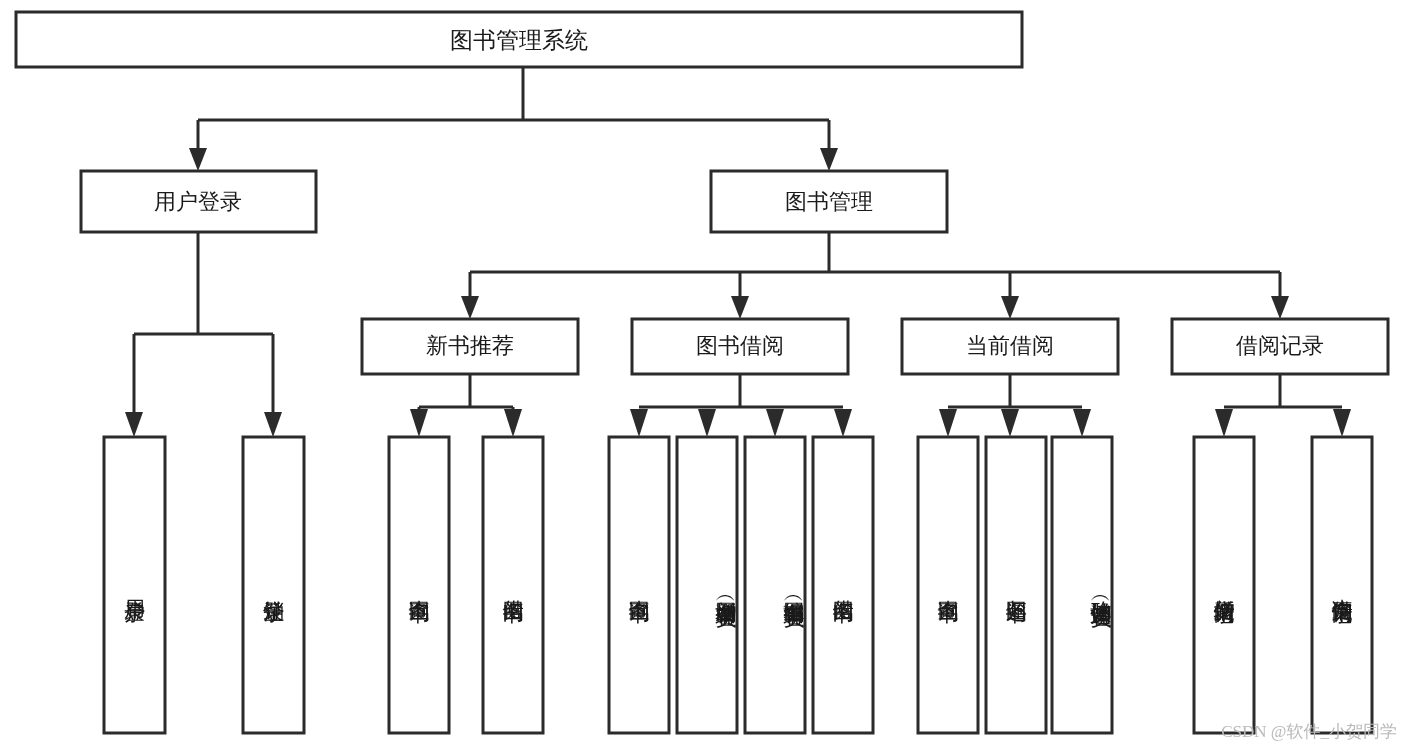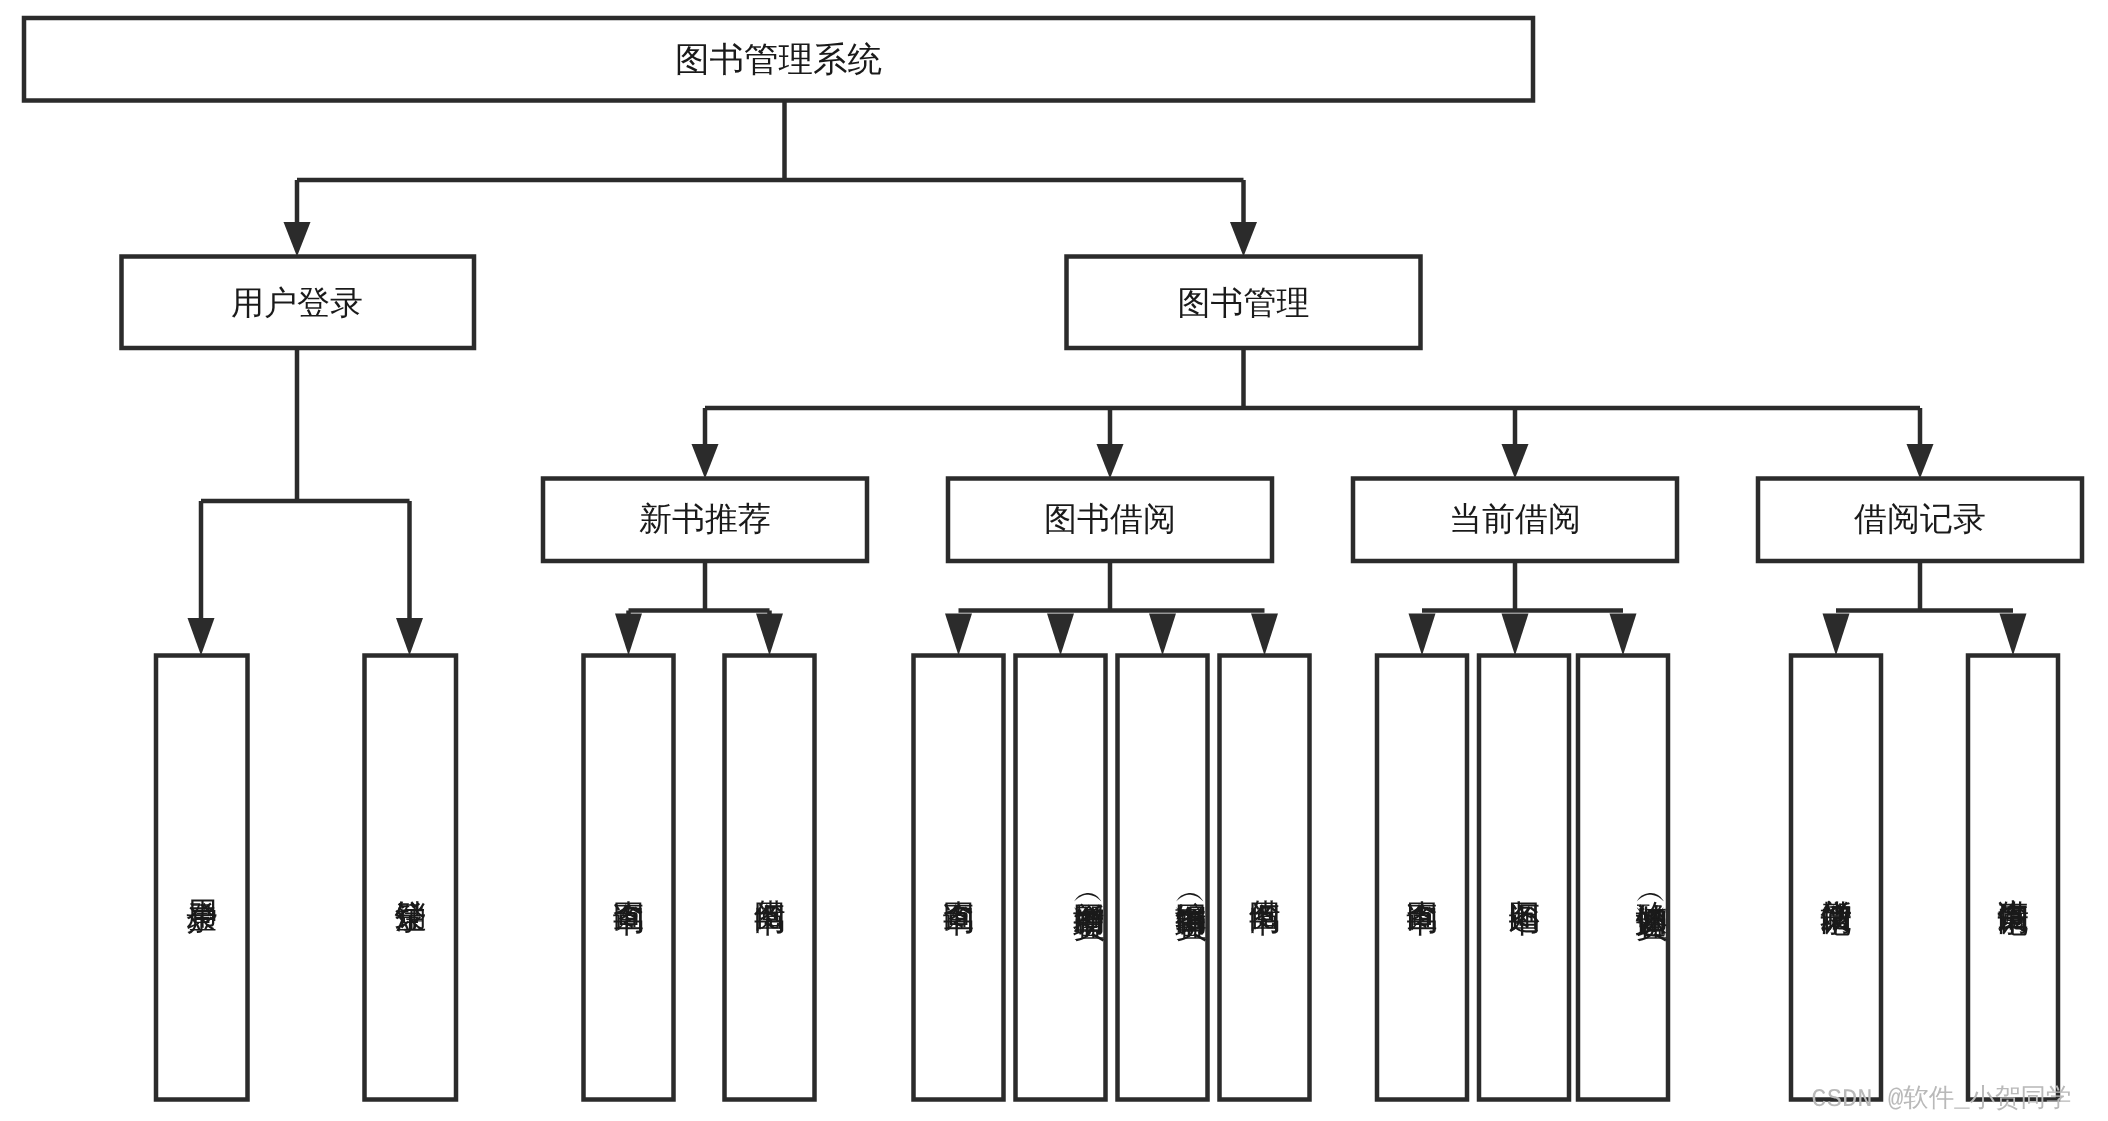--- a/index.html
+++ b/index.html
@@ -66,23 +66,23 @@
     align-items: flex-start;
     justify-content: center;
     white-space: nowrap;
     pointer-events: none;
   }
   .label-vertical.centered {
     align-items: center;
   }
   .watermark {
     position: absolute;
-    right: 24px;
+    right: 8px;
     bottom: 4px;
-    font-family: Liberation Mono, monospace;
+    font-family: Liberation Serif, serif;
     font-size: 17px;
     color: #b9b9b9;
     white-space: nowrap;
     user-select: none;
   }
 </style>
 </head>
 <body>
 
 <div id="diagram-root">

